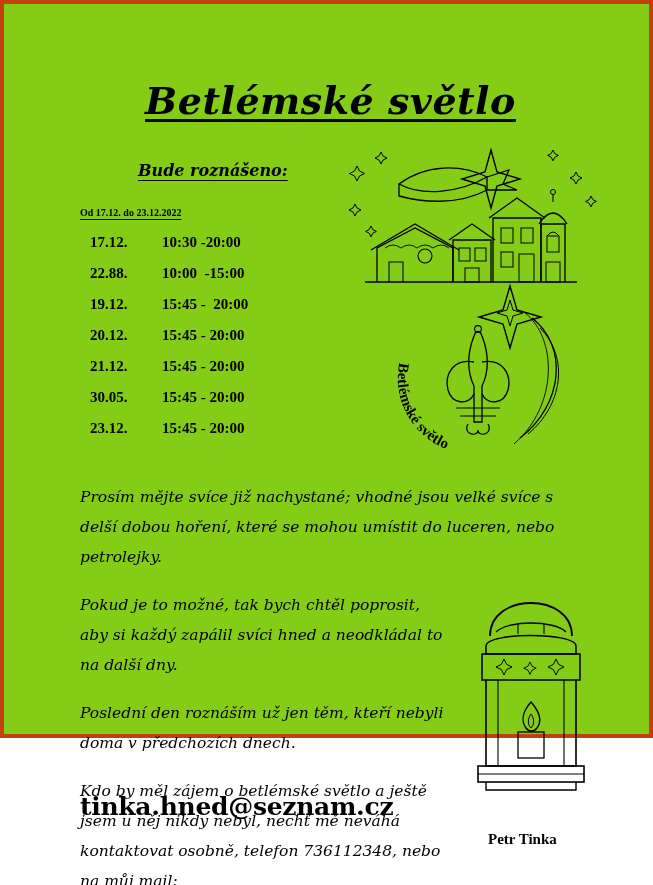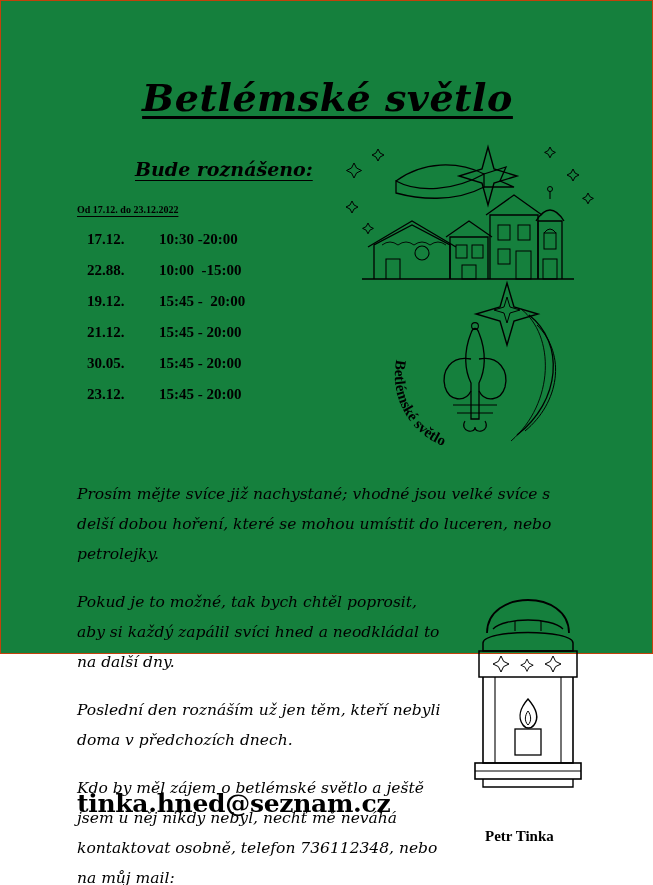--- a/index.html
+++ b/index.html
@@ -11,24 +11,24 @@
     height: 885px;
     background: #ffffff;
     font-family: "Liberation Serif", serif;
     color: #000000;
     overflow: hidden;
     position: relative;
   }
   .page {
     position: relative;
     width: 653px;
-    height: 654px;
+    height: 738px;
     box-sizing: border-box;
-    border: 1px solid #c2410c;
-    background: #15803d;
+    border: 4px solid #c2410c;
+    background: #84cc16;
   }
 
   
   .title {
     position: absolute;
     top: 74px;
     left: 0;
     width: 653px;
     text-align: center;
     font-family: "DejaVu Serif", serif;
@@ -41,21 +41,21 @@
   }
 
   
   .subtitle {
     position: absolute;
     top: 157px;
     left: 134px;
     font-family: "DejaVu Serif", serif;
     font-style: italic;
     font-weight: bold;
-    font-size: 19px;
+    font-size: 16px;
     text-decoration: underline;
     text-underline-offset: 4px;
   }
 
   
   .range {
     position: absolute;
     top: 203px;
     left: 76px;
     font-family: "Liberation Serif", serif;
@@ -165,20 +165,24 @@
         <td class="day">17.12.</td>
         <td class="time">10:30 -20:00</td>
       </tr>
       <tr>
         <td class="day">22.88.</td>
         <td class="time">10:00  -15:00</td>
       </tr>
       <tr>
         <td class="day">19.12.</td>
         <td class="time">15:45 -  20:00</td>
+      </tr>
+      <tr>
+        <td class="day">20.12.</td>
+        <td class="time">15:45 - 20:00</td>
       </tr>
       <tr>
         <td class="day">21.12.</td>
         <td class="time">15:45 - 20:00</td>
       </tr>
       <tr>
         <td class="day">30.05.</td>
         <td class="time">15:45 - 20:00</td>
       </tr>
       <tr>

